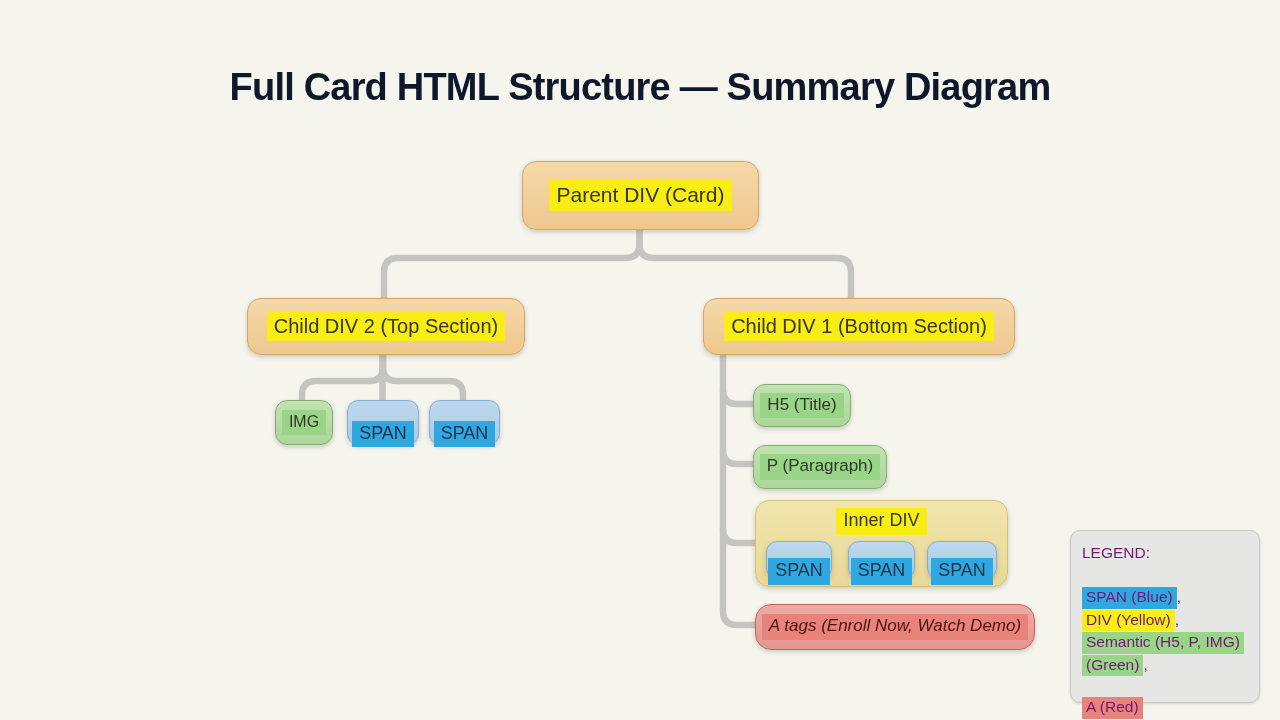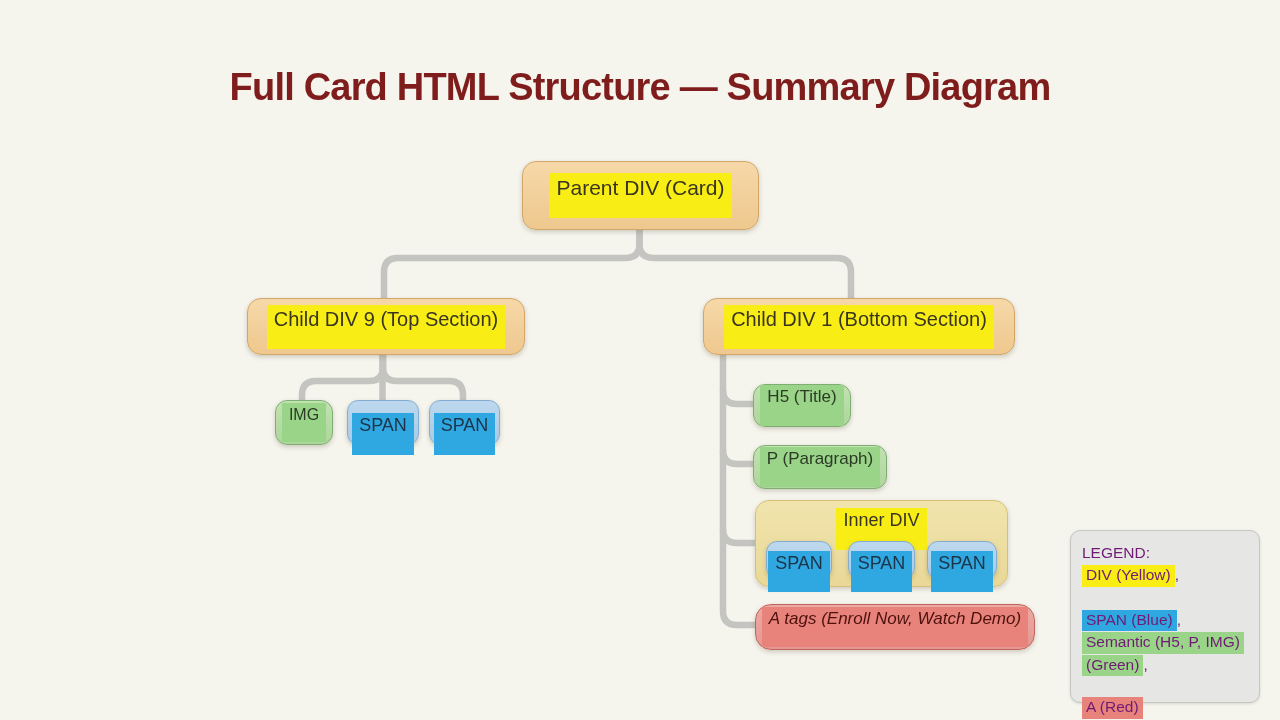--- a/index.html
+++ b/index.html
@@ -12,33 +12,33 @@
     overflow: hidden;
   }
   .title {
     position: absolute;
     left: 0; top: 66px;
     width: 1280px;
     text-align: center;
     font-size: 38px;
     font-weight: 700;
     letter-spacing: -0.8px;
-    color: #7f1d1d;
+    color: #0f172a;
   }
   svg.connectors { position: absolute; left: 0; top: 0; pointer-events: none; }
 
   .node {
     position: absolute;
     display: flex;
     align-items: center;
     justify-content: center;
     white-space: nowrap;
     box-shadow: 0 2px 4px rgba(90,80,50,0.25);
   }
-  .hl { display: inline-block; padding: 2px 7px 18px; line-height: 1.2; }
+  .hl { display: inline-block; padding: 2px 7px 3px; line-height: 1.2; }
 
   
   .tan {
     background: linear-gradient(#f6d8a8, #eec88e);
     border: 1.5px solid #d2a569;
     border-radius: 14px;
     color: #3a3520;
   }
   .green {
     background: linear-gradient(#c1e2b1, #add69c);
@@ -129,21 +129,21 @@
       <path d="M 723 450 Q 723 464 737 464 L 754 464"></path>
       <path d="M 723 529 Q 723 543 737 543 L 756 543"></path>
     </g>
   </svg>
 
   <div class="node tan n-parent">
     <span class="hl hl-yellow">Parent DIV (Card)</span>
   </div>
 
   <div class="node tan n-child1">
-    <span class="hl hl-yellow">Child DIV 9 (Top Section)</span>
+    <span class="hl hl-yellow">Child DIV 2 (Top Section)</span>
   </div>
 
   <div class="node tan n-child2">
     <span class="hl hl-yellow">Child DIV 1 (Bottom Section)</span>
   </div>
 
   <div class="node green n-img">
     <span class="hl hl-green">IMG</span>
   </div>
   <div class="node blue n-span1">
@@ -172,21 +172,21 @@
   <div class="node blue n-ispan3">
     <span class="hl hl-blue">SPAN</span>
   </div>
 
   <div class="node red n-atags">
     <span class="hl hl-red">A tags (Enroll Now, Watch Demo)</span>
   </div>
 
   <div class="legend">
     <div>LEGEND:</div>
+    <div><span class="hl hl-blue">SPAN (Blue)</span><span>,</span></div>
     <div><span class="hl hl-yellow">DIV (Yellow)</span><span>,</span></div>
-    <div><span class="hl hl-blue">SPAN (Blue)</span><span>,</span></div>
     <div><span class="hl hl-green">Semantic (H5, P, IMG)</span><span></span></div>
     <div><span class="hl hl-green">(Green)</span><span>,</span></div>
     <div class="legend-gap"></div>
     <div><span class="hl hl-red">A (Red)</span><span></span></div>
   </div>
 
 </div>
 
 </body></html>

